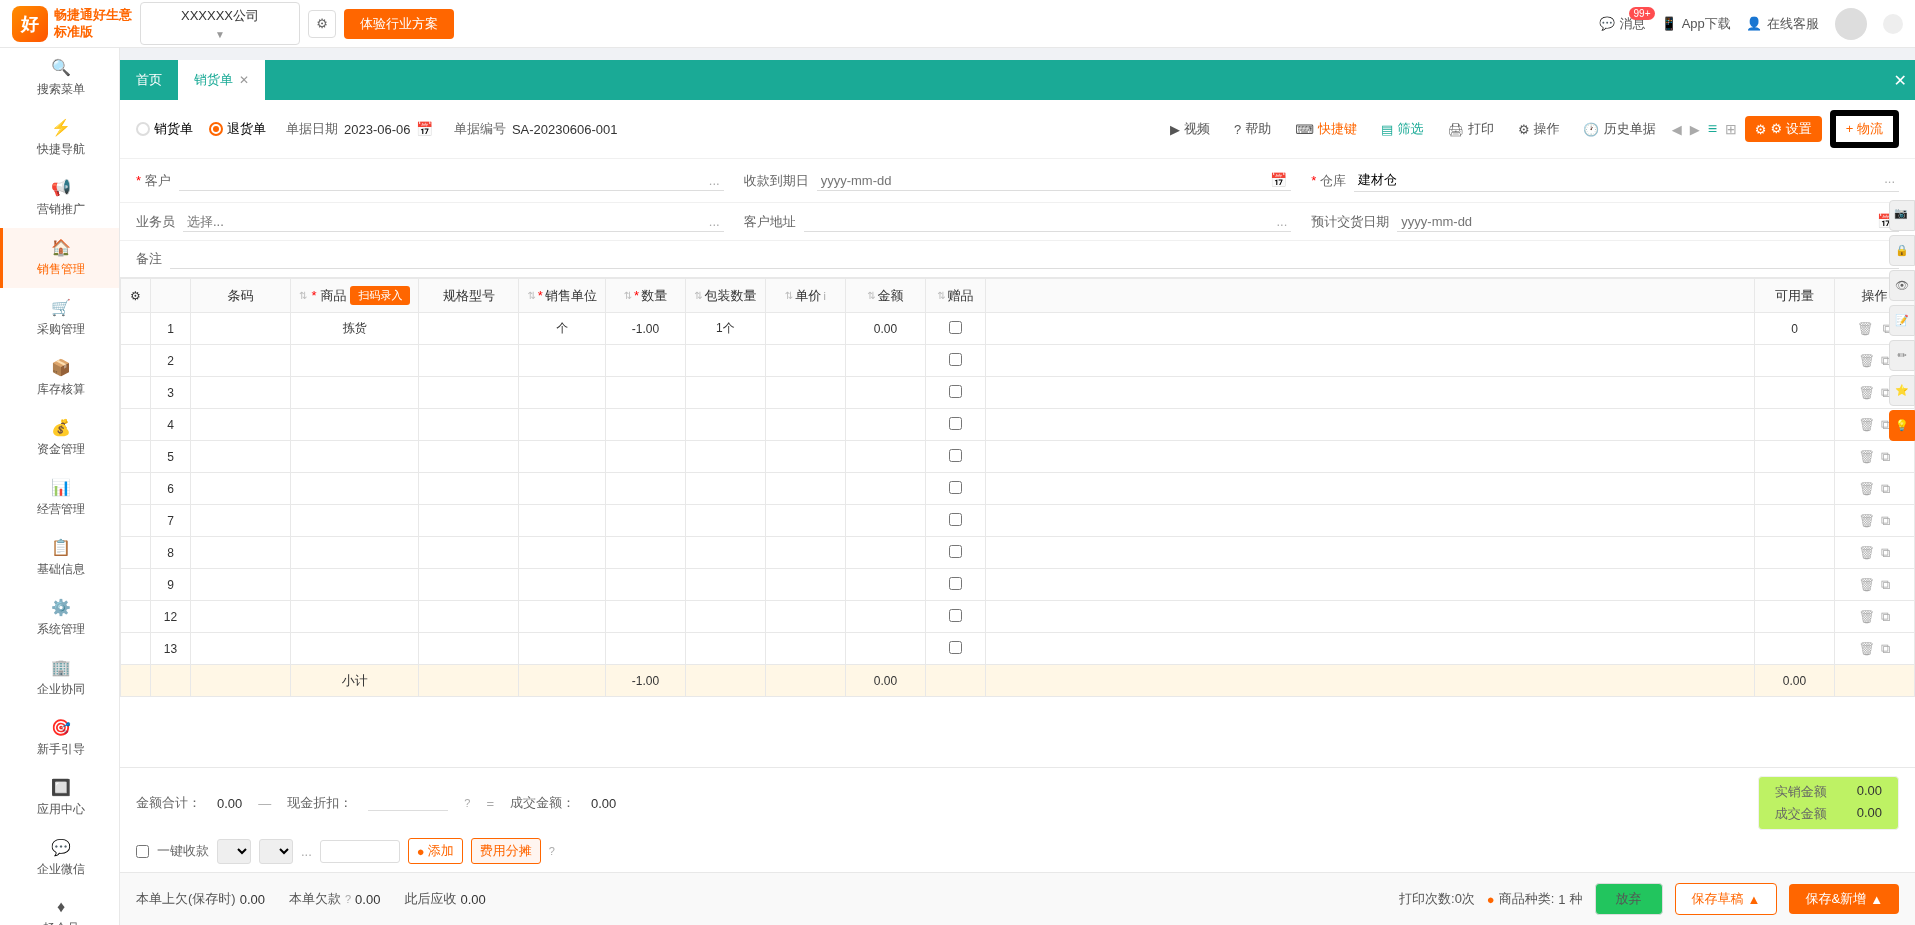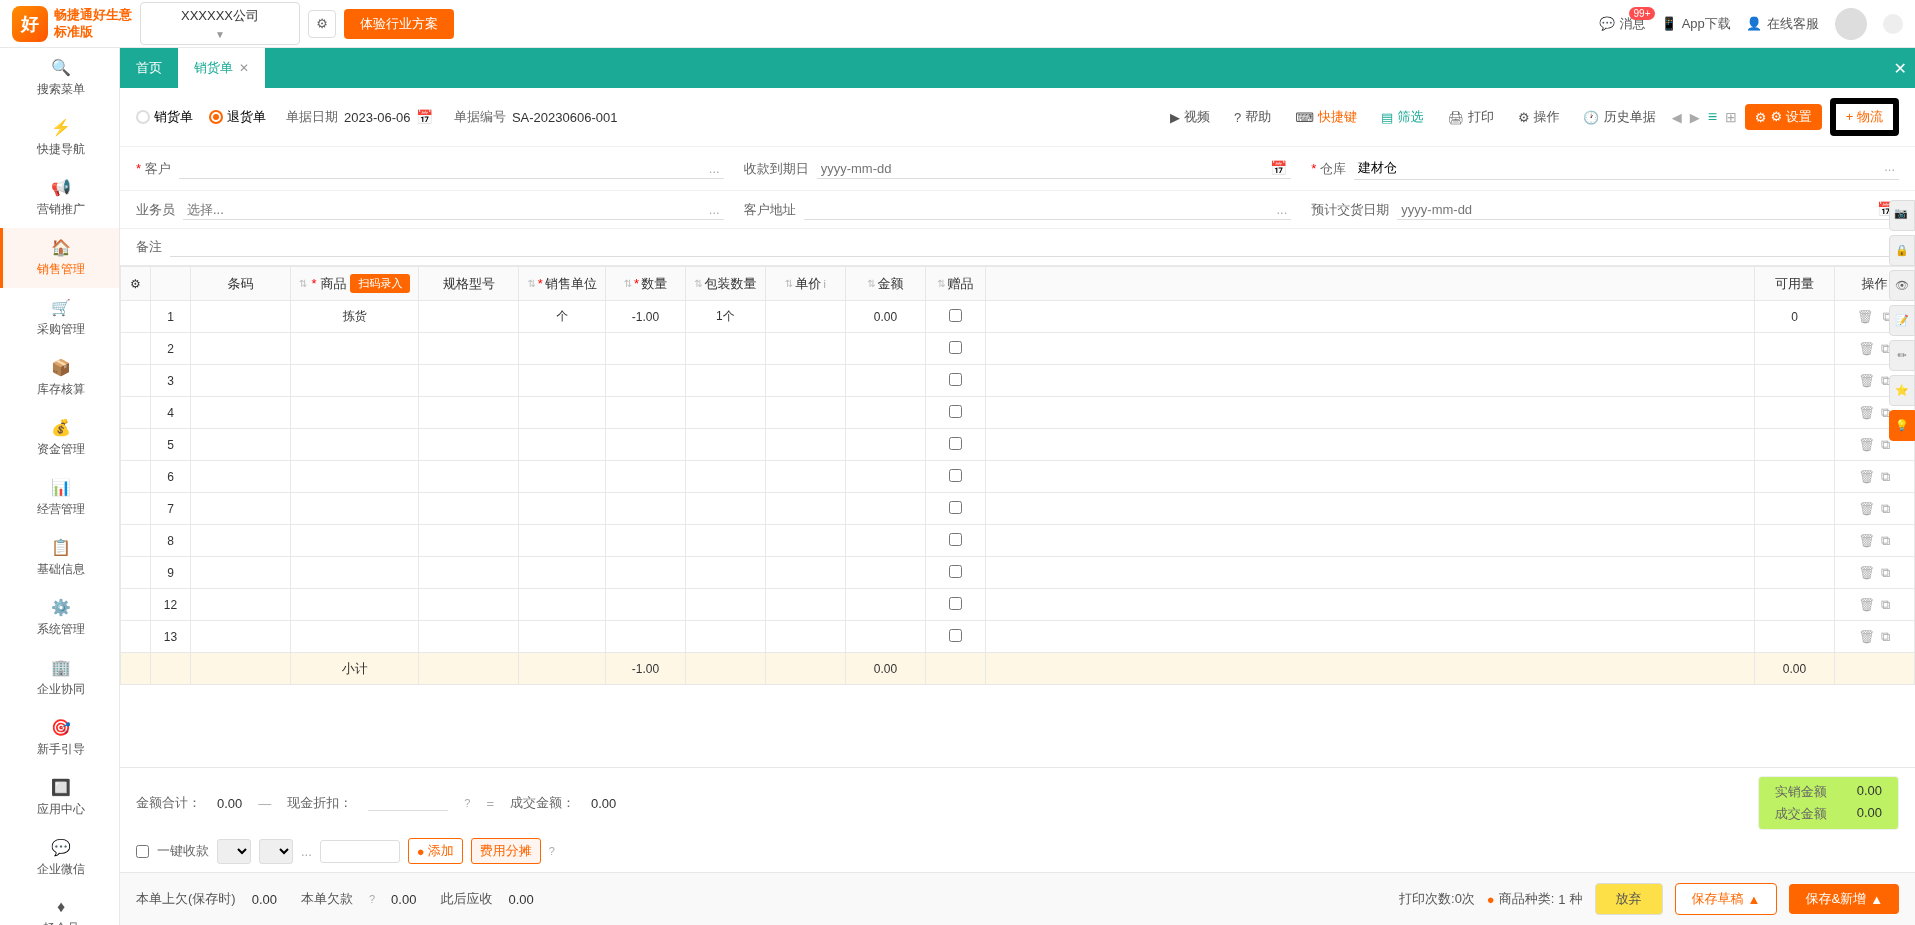--- a/index.html
+++ b/index.html
@@ -89,35 +89,35 @@
     .payment-checkbox { cursor: pointer; }
     .payment-label { color: #666; }
     .payment-select { border: 1px solid #ddd; border-radius: 3px; padding: 3px 6px; }
     .add-btn { color: #ff6600; border: 1px solid #ff6600; background: white; border-radius: 3px; padding: 3px 8px; cursor: pointer; display: flex; align-items: center; gap: 3px; }
     .expense-btn { background: white; border: 1px solid #ff6600; color: #ff6600; border-radius: 3px; padding: 3px 8px; cursor: pointer; }
     .expense-btn.active { background: #fff5f0; }
 
     
     .bottom-action-bar { background: #f9f9f9; border-top: 1px solid #e8e8e8; padding: 10px 16px; display: flex; align-items: center; flex-shrink: 0; }
     .bottom-stats { display: flex; gap: 24px; align-items: center; }
-    .stat-item { display: flex; align-items: center; gap: 16px; color: #555; font-size: 12px; }
+    .stat-item { display: flex; align-items: center; gap: 4px; color: #555; font-size: 12px; }
     .stat-value { font-weight: 500; color: #333; }
     .bottom-right { margin-left: auto; display: flex; align-items: center; gap: 12px; }
     .print-info { display: flex; align-items: flex-end; gap: 8px; color: #555; font-size: 12px; }
     .product-type { display: flex; align-items: center; gap: 4px; color: #555; font-size: 12px; }
-    .discard-btn { border: 1px solid #ddd; background: #fde047; border-radius: 4px; padding: 6px 20px; cursor: pointer; color: #555; }
+    .discard-btn { border: 1px solid #ddd; background: #22c55e; border-radius: 4px; padding: 6px 20px; cursor: pointer; color: #555; }
     .save-draft-btn { border: 1px solid #ff6600; background: white; color: #ff6600; border-radius: 4px; padding: 6px 16px; cursor: pointer; display: flex; align-items: center; gap: 4px; }
     .save-new-btn { background: #ff6600; color: white; border: none; border-radius: 4px; padding: 6px 16px; cursor: pointer; display: flex; align-items: center; gap: 4px; }
     .summary-label { color: #666; }
     .summary-value { color: #333; font-weight: 500; }
 
     .info-icon { color: #aaa; font-size: 11px; cursor: pointer; }
     .sort-icon { color: #bbb; font-size: 10px; cursor: pointer; }
 
-    .main-content-wrapper { flex: 1; display: flex; flex-direction: column; overflow: hidden; position: relative; }
+    .main-content-wrapper { flex: 1; display: flex; flex-direction: column; overflow: hidden; position: relative; margin-top: 12px; }
   </style>
 </head>
 <body>
 
 <div class="top-bar">
   <div class="logo-area">
     <div class="logo-icon">好</div>
     <div class="logo-text">
       <div>畅捷通好生意</div>
       <div>标准版</div>

